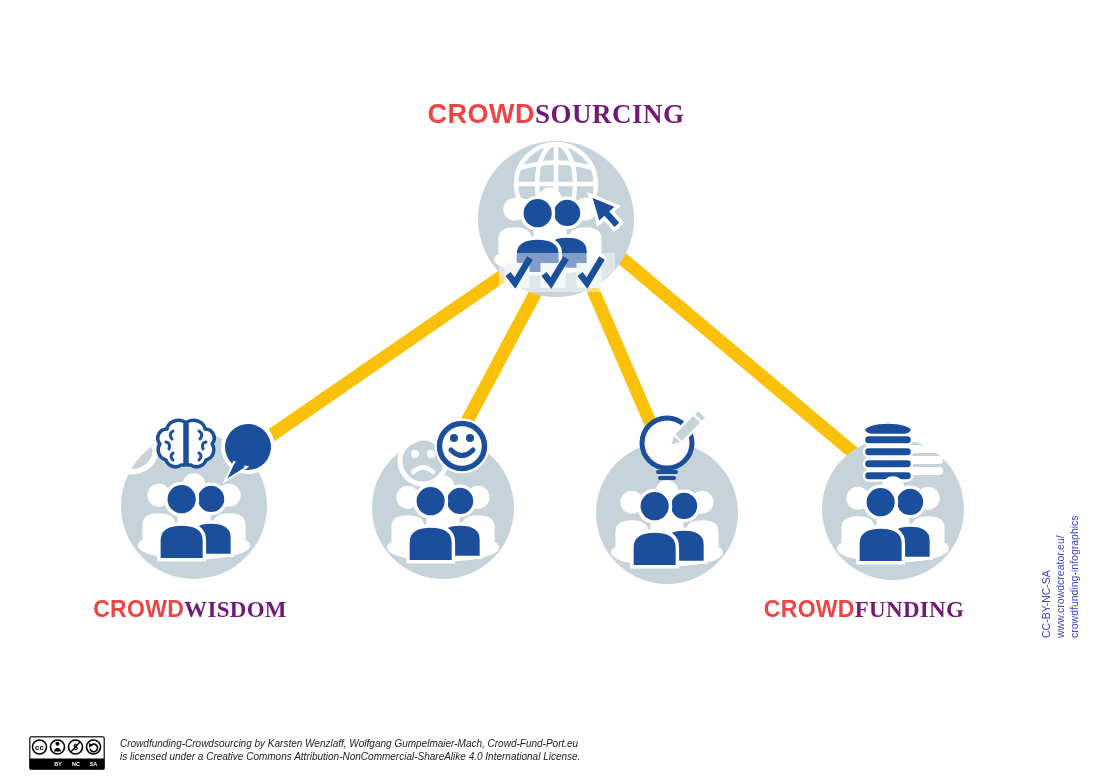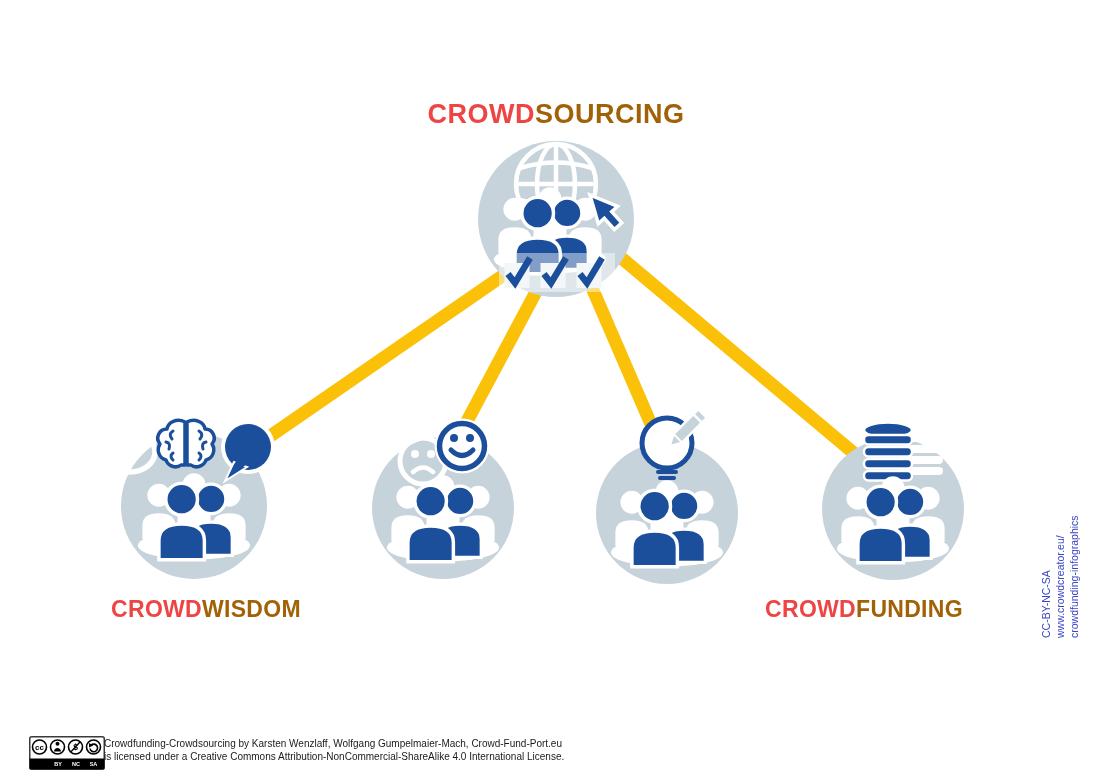--- a/index.html
+++ b/index.html
@@ -4,25 +4,25 @@
 <style>
   html,body{margin:0;padding:0;background:#ffffff;}
   #stage{position:relative;width:1100px;height:778px;background:#ffffff;overflow:hidden;
          font-family:"Liberation Sans", sans-serif;}
   .abs{position:absolute;}
   .title{top:99px;left:556px;transform:translateX(-50%);font-size:27px;font-weight:700;
          letter-spacing:.5px;white-space:nowrap;}
   .node-label{top:596px;transform:translateX(-50%);font-size:23px;font-weight:700;
               letter-spacing:.3px;white-space:nowrap;}
   .t-yellow{color:#ef4444;}
-  .t-blue{color:#a16207;}
+  .t-blue{color:#701a75;font-family:Liberation Serif, serif;}
   .credit-vert{left:980px;top:535px;width:162px;height:44px;transform:rotate(-90deg);
                transform-origin:center;font-size:10.5px;line-height:14px;color:#3A43C4;
                text-align:left;white-space:nowrap;}
-  .license-text{left:104px;top:737px;font-size:10px;line-height:13px;color:#1a1a1a;}
+  .license-text{left:120px;top:737px;font-size:10px;line-height:13px;color:#1a1a1a;font-style:italic;}
   svg{display:block;}
 </style>
 </head>
 <body>
 
 <div id="stage">
 
   <svg class="abs" style="left:0;top:0" width="1100" height="778" viewBox="0 0 1100 778">
     <defs>
       <g id="person">
@@ -154,21 +154,21 @@
         <rect x="-24" y="15" width="48" height="9.5" rx="4.5" fill="#1B4E9B" stroke="#ffffff" stroke-width="2.5"></rect>
       </g>
       <use href="#crowd" transform="translate(893,519) scale(0.95)"></use>
     </g>
   </svg>
 
   <div class="abs title">
     <span class="t-yellow">CROWD</span><span class="t-blue">SOURCING</span>
   </div>
 
-  <div class="abs node-label" style="left:206px">
+  <div class="abs node-label" style="left:190px">
     <span class="t-yellow">CROWD</span><span class="t-blue">WISDOM</span>
   </div>
   <div class="abs node-label" style="left:864px">
     <span class="t-yellow">CROWD</span><span class="t-blue">FUNDING</span>
   </div>
 
   <div class="abs credit-vert">
     <div>CC-BY-NC-SA</div>
     <div>www.crowdcreator.eu/</div>
     <div>crowdfunding-infographics</div>

